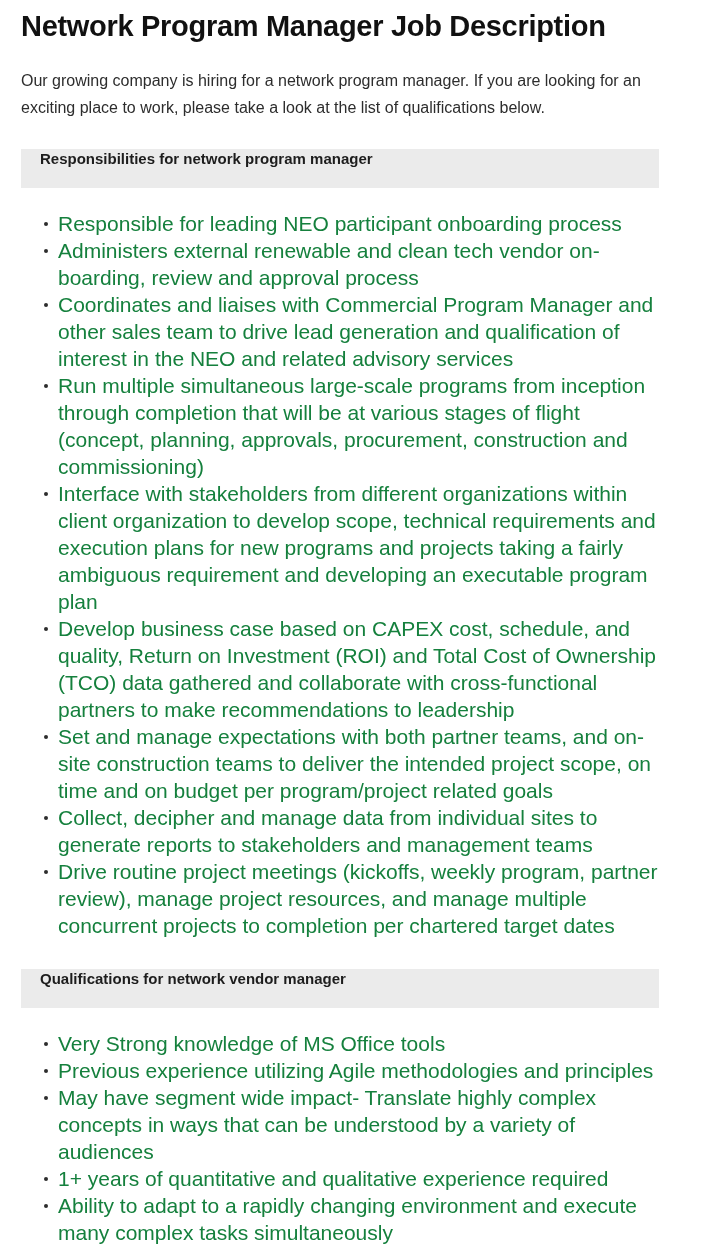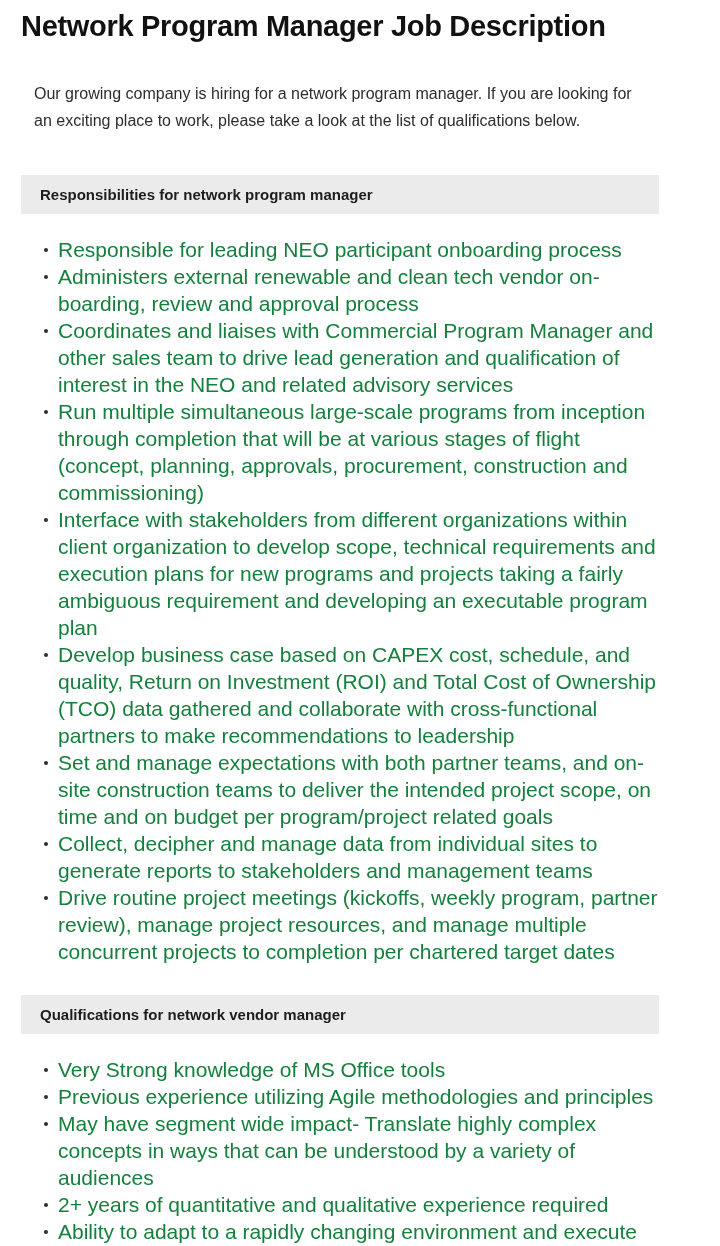--- a/index.html
+++ b/index.html
@@ -29,35 +29,34 @@
     color: #111111;
     margin: 0;
     padding: 7px 0 0 0;
     white-space: nowrap;
   }
 
   .intro {
     font-size: 16px;
     line-height: 27px;
     color: #2d2d2d;
-    margin: 13px;
+    margin: 0;
     padding: 22px 0 0 0;
     max-width: 672px;
   }
 
   .section {
     padding-top: 28px;
   }
 
   .section-header {
     background: #ebebeb;
     height: 39px;
     display: flex;
-    align-items: center;
-    padding: 8px 19px;
+    padding: 0 19px;
     box-sizing: border-box;
   }
 
   .section-header-text {
     font-size: 15px;
     font-weight: bold;
     color: #1d1d1d;
     line-height: 20px;
   }
 
@@ -123,20 +122,20 @@
   </div>
 
   <div class="section qualifications-section">
     <div class="section-header">
       <span class="section-header-text">Qualifications for network vendor manager</span>
     </div>
     <ul class="bullet-list">
       <li>Very Strong knowledge of MS Office tools</li>
       <li>Previous experience utilizing Agile methodologies and principles</li>
       <li>May have segment wide impact- Translate highly complex concepts in ways that can be understood by a variety of audiences</li>
-      <li>2+ years of quantitative and qualitative experience required</li>
+      <li>1+ years of quantitative and qualitative experience required</li>
       <li>Ability to adapt to a rapidly changing environment and execute many complex tasks simultaneously</li>
       <li>3+ years managing external partner programs</li>
     </ul>
   </div>
 
   <div class="bottom-pad"></div>
 </div>
 
 </body></html>

